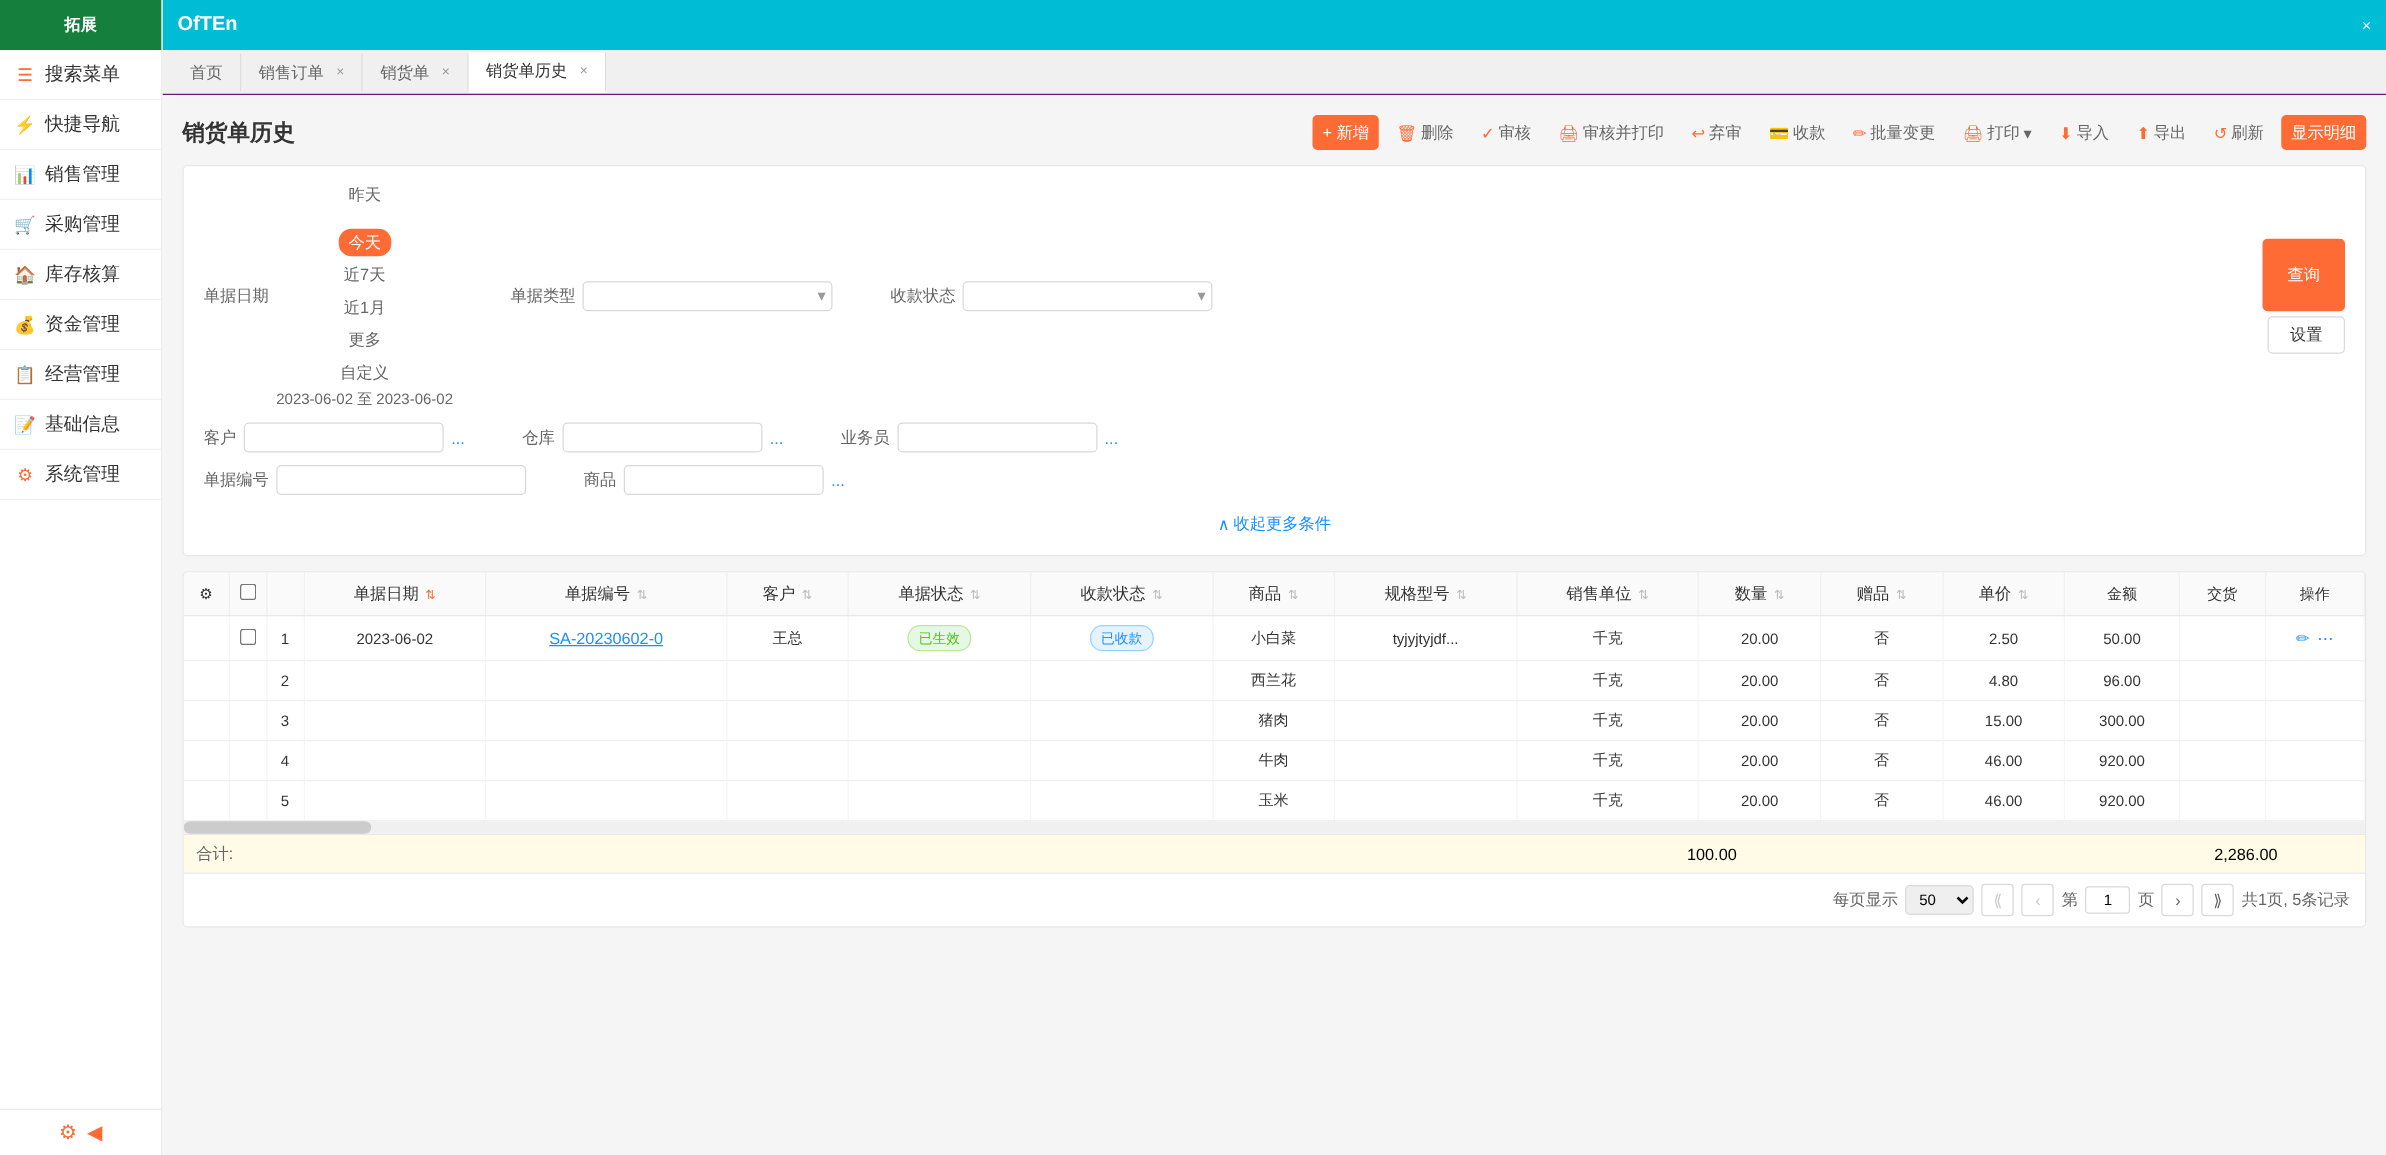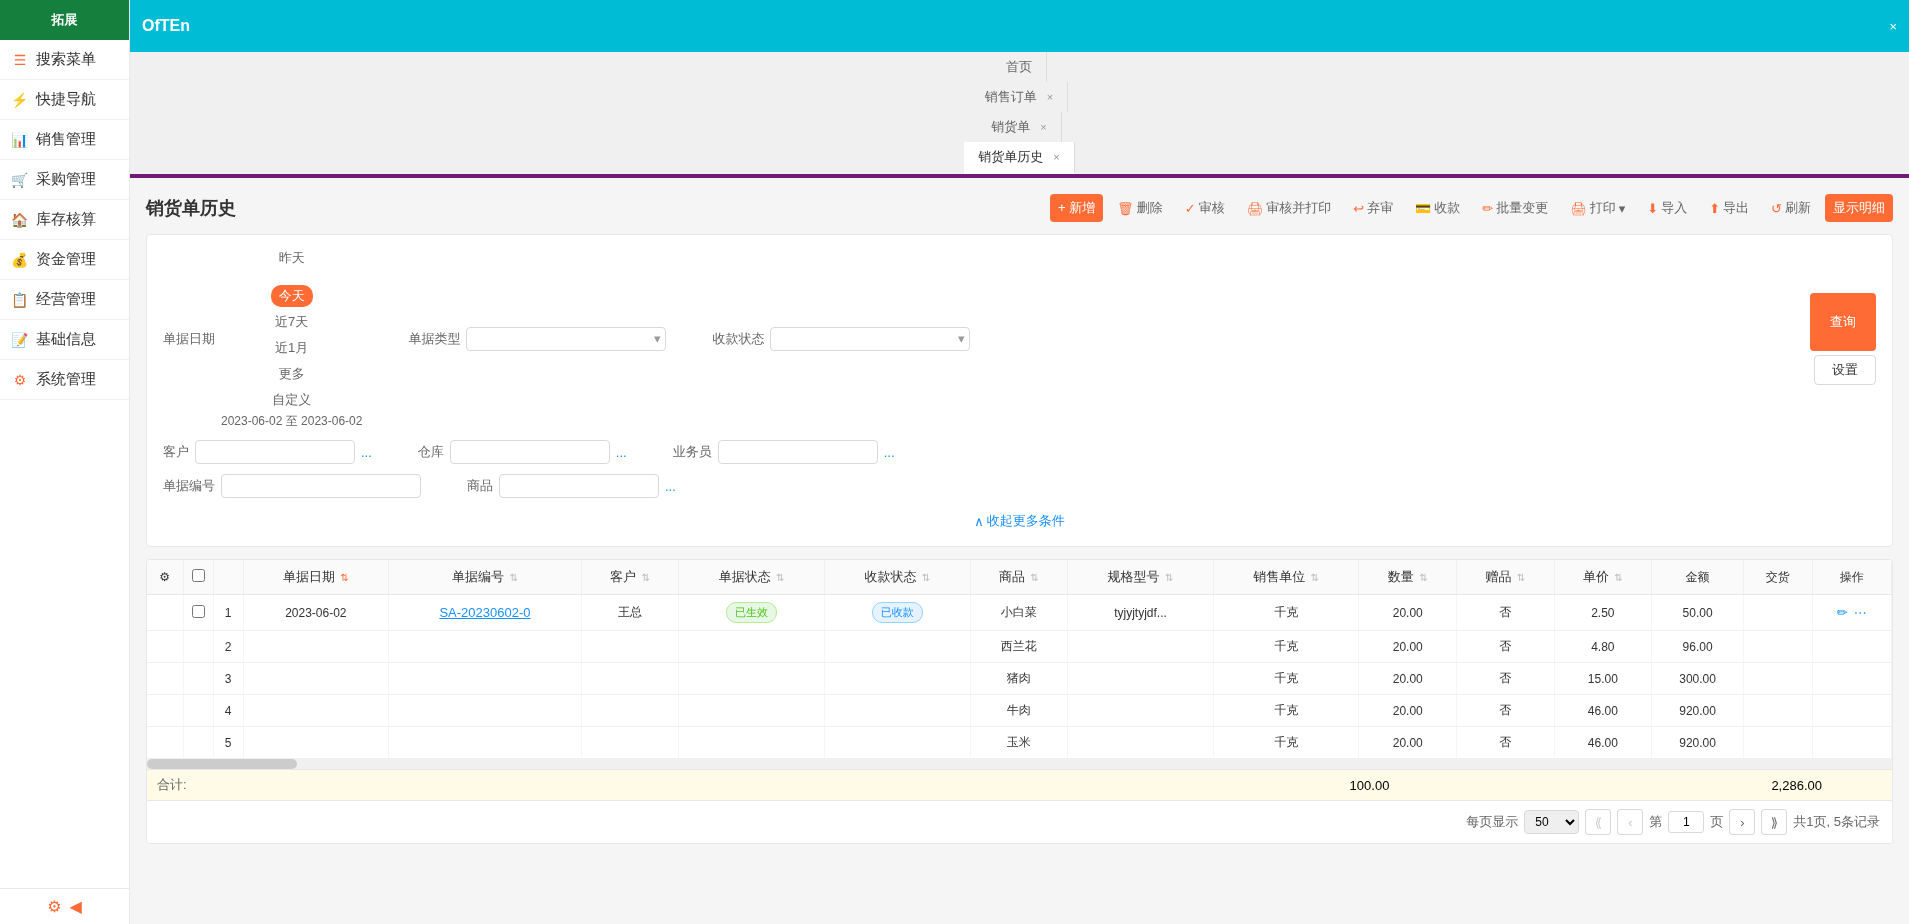--- a/index.html
+++ b/index.html
@@ -10,21 +10,21 @@
     .sidebar-logo { height: 40px; background: #15803d; display: flex; align-items: center; justify-content: center; color: white; font-size: 12px; font-weight: bold; }
     .sidebar-item { display: flex; align-items: center; padding: 10px 12px; cursor: pointer; color: #333; gap: 8px; border-bottom: 1px solid #f0f0f0; }
     .sidebar-item .icon { width: 16px; height: 16px; display: flex; align-items: center; justify-content: center; color: #ff6b35; font-size: 14px; }
     .sidebar-item .label { font-size: 15px; }
     .sidebar-bottom { margin-top: auto; border-top: 1px solid #e8e8e8; }
     
     
     .main { flex: 1; display: flex; flex-direction: column; overflow: hidden; }
     
     
-    .tabs-bar { display: flex; align-items: center; background: #f0f0f0; border-bottom: 4px solid #701a75; min-height: 36px; padding: 0 8px; flex-direction: column; }
+    .tabs-bar { display: flex; align-items: center; background: #f0f0f0; border-bottom: 1px solid #701a75; min-height: 36px; padding: 0 8px; }
     .tab { display: flex; align-items: center; padding: 6px 14px; cursor: pointer; color: #666; font-size: 13px; border-right: 1px solid #ddd; gap: 6px; }
     .tab.active { background: #fff; color: #333; font-weight: 500; border-bottom: 2px solid #fff; }
     .tab .close-btn { color: #999; font-size: 11px; cursor: pointer; margin-left: 4px; }
     
     
     .content { flex: 1; overflow-y: auto; padding: 16px; background: #f5f5f5; }
     
     
     .page-header { display: flex; align-items: center; justify-content: space-between; margin-bottom: 12px; }
     .page-title { font-size: 18px; font-weight: bold; color: #333; }
@@ -82,21 +82,21 @@
     
     .scrollbar-row { height: 10px; background: #f0f0f0; position: relative; }
     .scrollbar-thumb { position: absolute; left: 0; top: 0; width: 150px; height: 10px; background: #ccc; border-radius: 5px; }
     
     .checkbox-cell { width: 30px; }
     input[type="checkbox"] { cursor: pointer; }
     
     .col-settings { width: 36px; }
     
     
-    .top-bar { height: 52px; background: #00bcd4; display: flex; align-items: center; justify-content: space-between; padding: 0 12px; color: white; }
+    .top-bar { height: 40px; background: #00bcd4; display: flex; align-items: center; justify-content: space-between; padding: 0 12px; color: white; }
     .top-bar-right { display: flex; align-items: center; gap: 12px; font-size: 13px; }
   </style>
 </head>
 <body>
 
 <div class="sidebar">
   <div class="sidebar-logo">
     <span>拓展</span>
   </div>
 

